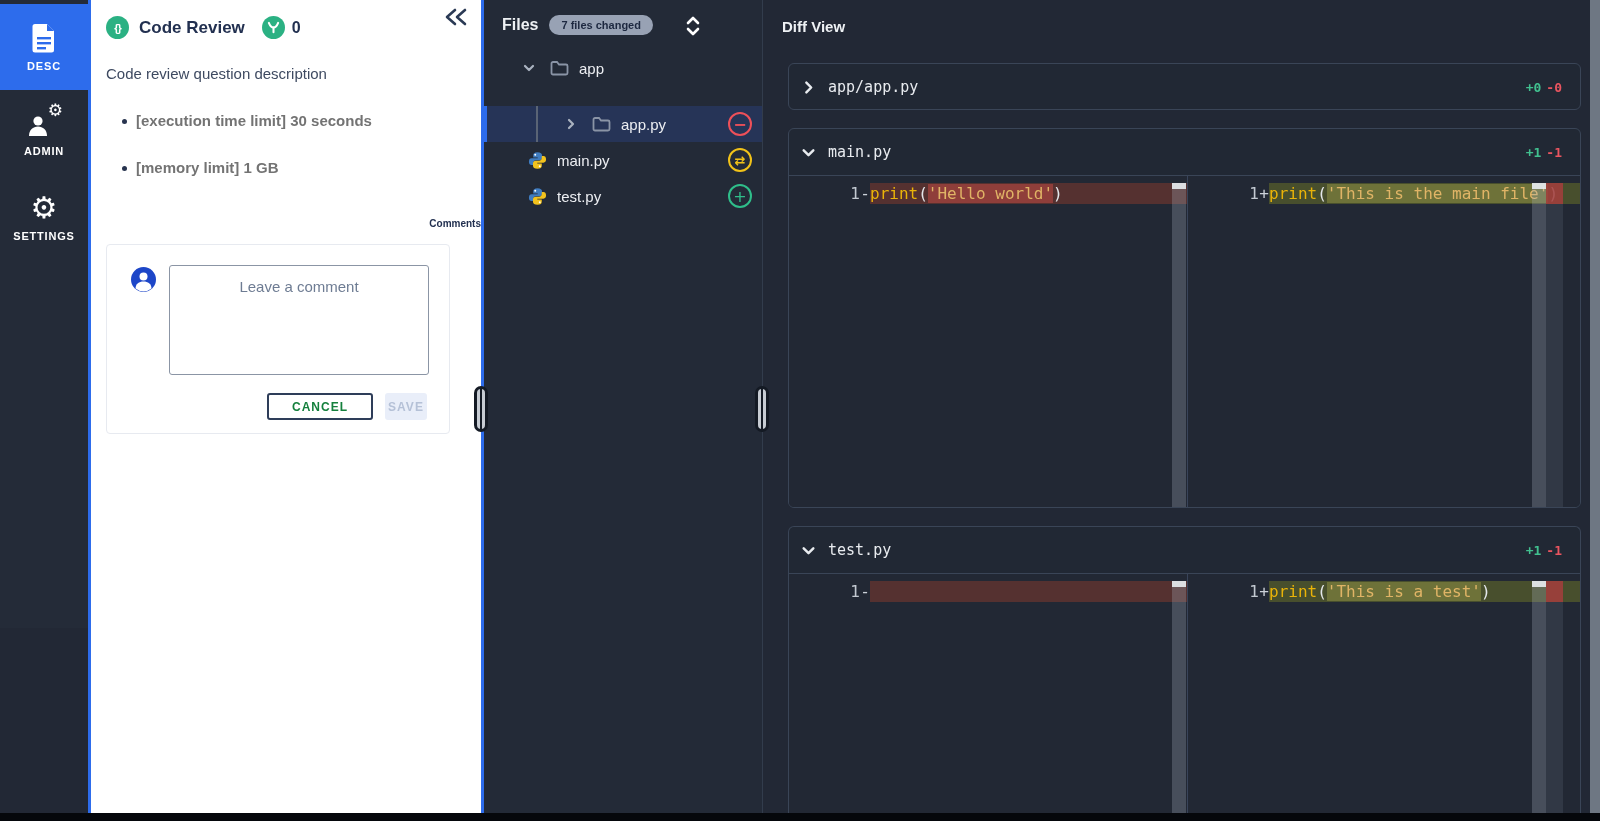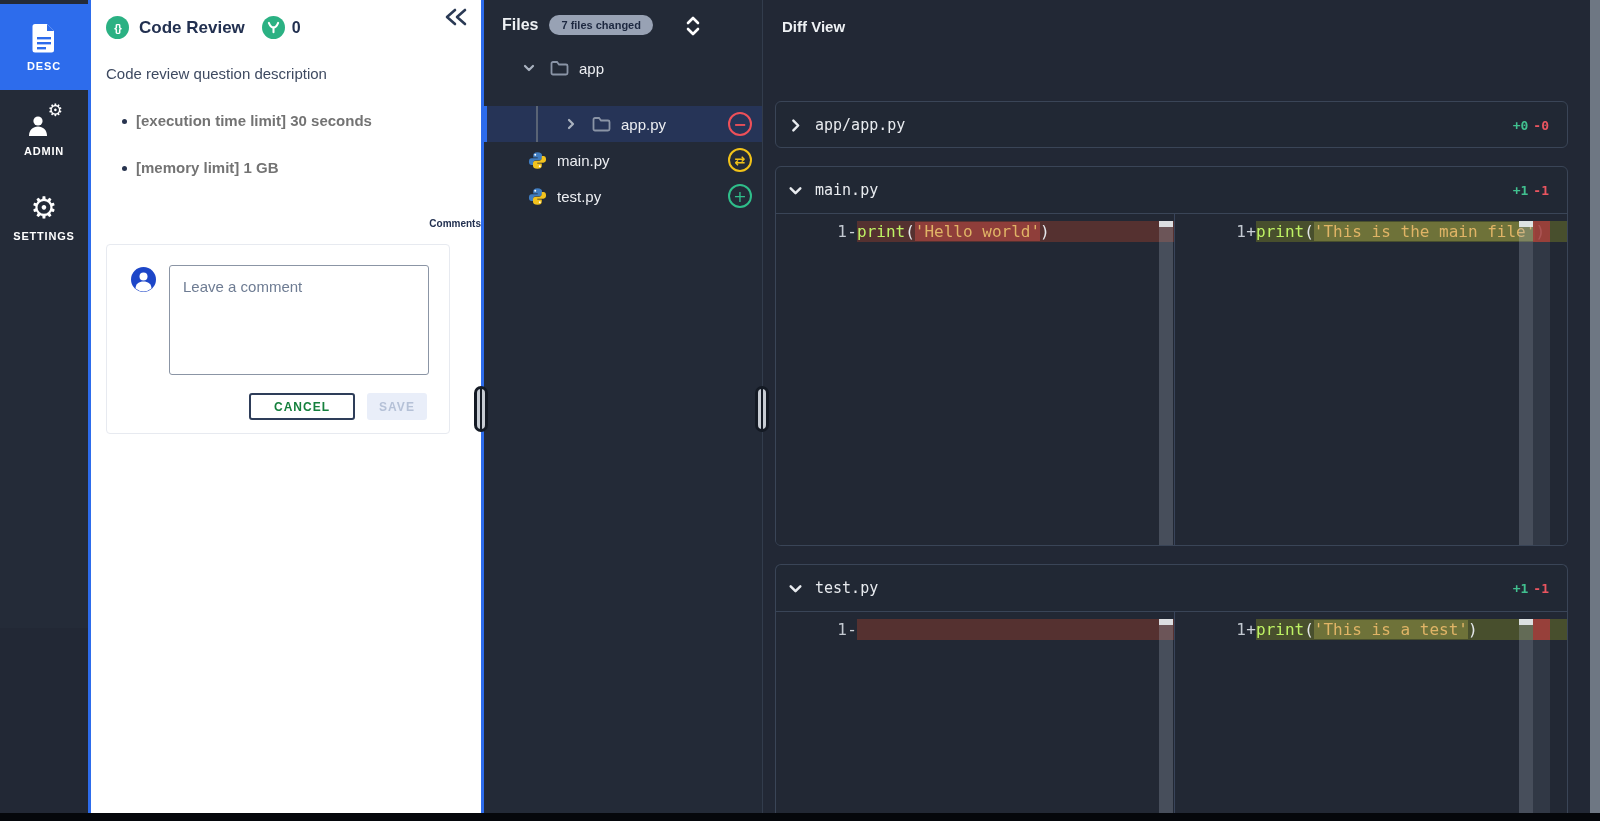--- a/index.html
+++ b/index.html
@@ -30,28 +30,28 @@
   #comment-count { font-size:16px; font-weight:bold; color:#223050; margin-left:7px; }
   #question-desc { font-size:15px; color:#3e4a61; margin:26px 0 0 15px; }
   .bullet-row { display:flex; align-items:flex-start; margin:30px 0 0 31px; font-size:15px; font-weight:bold; color:#737373; }
   .bullet-dot { width:5px; height:5px; border-radius:50%; background:#28344f; margin:7px 9px 0 0; flex:0 0 auto; }
   #comments-heading { font-size:10px; font-weight:bold; color:#223050; margin:42px 0 0 15px;text-align:right; }
   #comment-card { position:relative; margin:15px 0 0 15px; width:344px; height:190px;
                   border:1px solid #e7eaf0; border-radius:4px; background:#fff; }
   #comment-avatar { position:absolute; left:24px; top:22px; }
   #comment-textarea { position:absolute; left:62px; top:20px; width:260px; height:110px; resize:none;
                       border:1px solid #8b95a5; border-radius:3px; padding:12px 13px; font-size:15px;
-                      color:#30405c; font-family:"Liberation Sans",sans-serif; outline:none; }
+                      color:#30405c; font-family:"Liberation Sans",sans-serif; outline:none;text-align:center; }
   #comment-textarea::placeholder { color:#6e7c93; opacity:1; }
   .btn-row { position:absolute; right:22px; top:148px; display:flex; gap:12px; }
   .btn { height:27px; border-radius:3px; font-size:12px; font-weight:bold; letter-spacing:1px;
          display:flex; align-items:center; justify-content:center; cursor:pointer;
          font-family:"Liberation Sans",sans-serif; }
   #cancel-btn { width:106px; background:#fff; border:2px solid #2e3d59; color:#15803d; }
-  #save-btn { width:60px; background:#e9eef9; border:none; color:#b5c1d7; }
+  #save-btn { width:42px; background:#e9eef9; border:none; color:#b5c1d7; }
 
   
   .resize-handle { position:absolute; top:386px; width:14px; height:46px; background:#c7ccd3;
                    border:3px solid #141a24; border-radius:7px; z-index:40; cursor:col-resize; }
   .resize-handle i { display:block; width:1.5px; height:100%; background:#141a24; margin:0 auto; }
   #handle-1 { left:474px; }
   #handle-2 { left:755px; }
 
   
   #files-panel { position:absolute; left:484px; top:0; width:278px; height:813px; background:#232a37; }
@@ -71,42 +71,42 @@
   .st-del { border:2.5px solid #ee5059; color:#ee5059; font-size:16px; font-weight:bold; }
   .st-mod { border:2.5px solid #f1c219; color:#f1c219; font-size:13px; font-weight:bold; }
   .st-add { border:2.5px solid #2fbe8a; color:#2fbe8a; font-size:16px; }
 
   
   #diff-panel { position:absolute; left:762px; top:0; width:982px; height:813px; background:#222835;
                 border-left:1px solid #323c4c; }
   #diff-title { position:absolute; left:19px; top:18px; color:#eef1f4; font-size:15px; font-weight:600; }
   #diff-lang { position:absolute; right:29px; top:17px; color:#eef1f4; font-size:15px; font-weight:bold;
                font-family:"DejaVu Sans Mono",monospace; }
-  .diff-card { position:absolute; left:12px; width:793px; background:#212834;
-               border:1px solid #3a4557; border-radius:6px; overflow:hidden;margin-top:38px; }
+  .diff-card { position:absolute; left:25px; width:793px; background:#212834;
+               border:1px solid #3a4557; border-radius:6px; overflow:hidden; }
   #card-app { top:63px; height:47px; }
   #card-main { top:128px; height:380px; }
   #card-test { top:526px; height:287px; border-radius:6px 6px 0 0; border-bottom:none; }
   .card-header { height:46px; display:flex; align-items:center; padding:0 18px 0 12px; cursor:pointer; }
   .card-fname { margin-left:12px; color:#e8ebef; font-size:15px; font-family:"DejaVu Sans Mono",monospace; }
   .card-stats { margin-left:auto; font-size:13px; font-weight:bold; font-family:"DejaVu Sans Mono",monospace; }
   .stat-add { color:#41c08f; } .stat-del { color:#ea5560; margin-left:5px; }
   .code-area { position:absolute; left:0; right:0; bottom:0; top:46px; border-top:1px solid #3a4557;
                background:#222834; display:flex; }
   .pane { position:relative; height:100%; overflow:hidden; }
   .pane.left  { width:398px; }
   .pane.right { width:393px; border-left:1px solid #39445a; }
   .code-line { display:flex; align-items:stretch; margin-top:7px; height:21px;
                font-family:"DejaVu Sans Mono",monospace; font-size:16px; line-height:21px; }
   .ln   { width:71px; text-align:right; color:#c3c9d1; flex:0 0 auto; }
   .sign { width:10px; color:#ccd1d8; flex:0 0 auto; text-align:center; }
   .line-bg { flex:1 1 auto; white-space:pre; }
   .line-bg.del { background:#553130; }
   .line-bg.add { background:#484f2d; }
-  .tok-kw { color:#bef264; } .tok-p { color:#e4e7eb; } .tok-str { color:#e0b466; }
+  .tok-kw { color:#eab308; } .tok-p { color:#e4e7eb; } .tok-str { color:#e0b466; }
   .hl-del { background:#8f3e3a; } .hl-add { background:#6e7239; }
   .pane-scrollbar { position:absolute; top:7px; bottom:0; width:14px;
                     background:rgba(168,178,193,.28); cursor:pointer; }
   .pane-scrollbar::before { content:""; display:block; height:6px; background:rgba(233,237,241,.9); }
   .pane.left  .pane-scrollbar { right:1px; }
   .pane.right .pane-scrollbar { right:34px; }
   .ruler { position:absolute; top:7px; bottom:0; right:17px; width:17px; background:rgba(140,150,165,.15); }
   .ruler-marker { height:21px; background:rgba(163,60,58,.85); }
 
   

